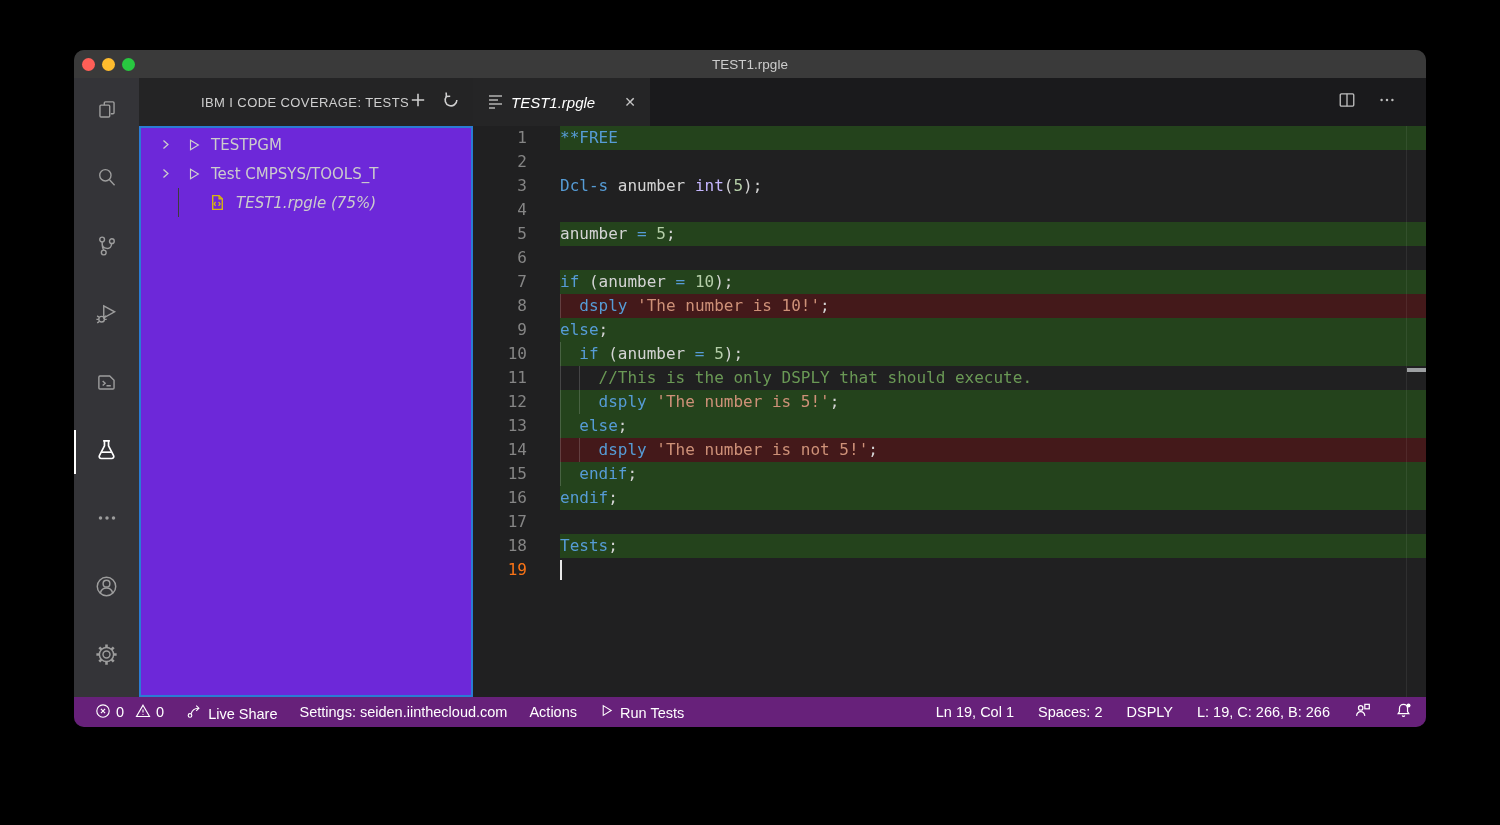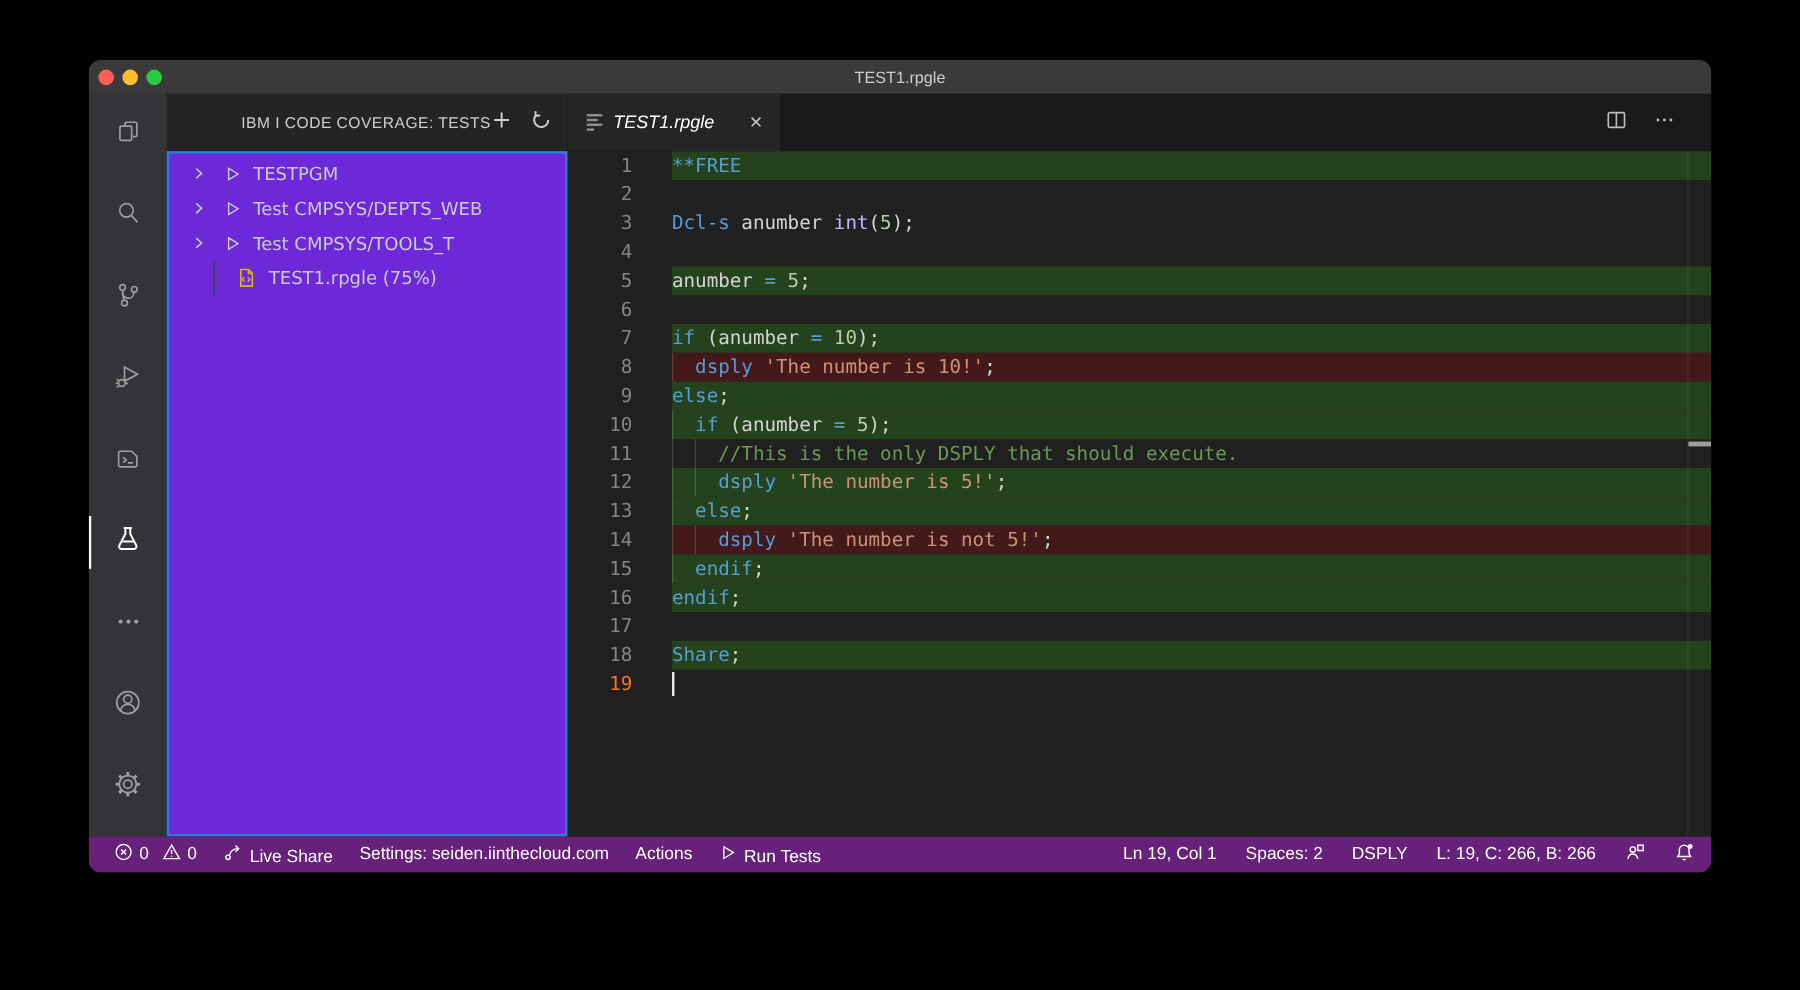--- a/index.html
+++ b/index.html
@@ -31,21 +31,21 @@
   .sb-header{height:48px;flex:none;display:flex;align-items:center;padding:0 20px 0 26px;margin-left:36px;}
   .sb-title{font-size:13px;color:#cfcfcf;letter-spacing:.4px;flex:1;white-space:nowrap;}
   .sb-actions{display:flex;align-items:center;gap:15px;}
   .sb-actions svg{stroke:#cfcfcf;fill:none;stroke-width:1.4;cursor:pointer;}
   .tree{flex:1;background:#6d28d9;border:2px solid #fde047;box-sizing:border-box;overflow:hidden;padding-top:2px;}
   .trow{height:29px;display:flex;align-items:center;color:#cccccc;font-size:15px;font-family:"DejaVu Sans",sans-serif;cursor:pointer;white-space:nowrap;}
   .trow .chev{width:16px;margin-left:16px;flex:none;display:flex;align-items:center;justify-content:center;}
   .trow .chev svg{stroke:#cccccc;fill:none;stroke-width:1.6;}
   .trow .play{width:16px;margin-left:13px;margin-right:9px;flex:none;display:flex;align-items:center;justify-content:center;}
   .trow .play svg{stroke:#d0d0d0;fill:none;stroke-width:1.3;}
-  .trow.child{position:relative;padding-left:0;}
+  .trow.child{position:relative;padding-left:12px;font-style:italic;}
   .trow.child .indent-guide{position:absolute;left:37px;top:0;bottom:0;width:1px;background:#3c3c3c;}
   .trow.child .ficon{width:17px;margin-left:56px;margin-right:10px;flex:none;display:flex;align-items:center;justify-content:center;}
   
   .editor{flex:1;display:flex;flex-direction:column;min-width:0;min-height:0;}
   .tabstrip{height:48px;flex:none;background:#1a1a1c;display:flex;align-items:stretch;}
   .tab{width:177px;background:#252526;display:flex;align-items:center;padding:0 12px 0 16px;gap:9px;cursor:pointer;box-sizing:border-box;}
   .tab-file-icon{display:flex;flex-direction:column;gap:2.5px;width:13px;}
   .tab-file-icon i{display:block;height:1.5px;background:#8f8f8f;}
   .tab-file-icon i:nth-child(1){width:13px;}
   .tab-file-icon i:nth-child(2){width:9px;}
@@ -222,33 +222,20 @@
           <span class="chev">
               <svg width="13" height="13" viewBox="0 0 16 16">
                 <polyline points="5.5,3 11,8 5.5,13"></polyline>
               </svg>
             </span>
           <span class="play">
               <svg width="14" height="14" viewBox="0 0 16 16">
                 <path d="M4 2.5l9 5.5-9 5.5z"></path>
               </svg>
             </span>
-          <span>Test CMPSYS/DEPTS_WEB</span>
-        </div>
-        <div class="trow">
-          <span class="chev">
-              <svg width="13" height="13" viewBox="0 0 16 16">
-                <polyline points="5.5,3 11,8 5.5,13"></polyline>
-              </svg>
-            </span>
-          <span class="play">
-              <svg width="14" height="14" viewBox="0 0 16 16">
-                <path d="M4 2.5l9 5.5-9 5.5z"></path>
-              </svg>
-            </span>
           <span>Test CMPSYS/TOOLS_T</span>
         </div>
         <div class="trow child">
           <span class="indent-guide"></span>
           <span class="ficon">
             <svg width="17" height="17" viewBox="0 0 16 16" style="stroke:#d7b510;fill:none;stroke-width:1.3;">
                 <path d="M3.5 1.5h6l3 3v10h-9z"></path>
                 <path d="M9.5 1.5v3h3"></path>
                 <path d="M6.3 7.5L4.8 9.3l1.5 1.8M9 7.5l1.5 1.8L9 11.1" stroke-width="1.2"></path>
               </svg>
@@ -351,21 +338,21 @@
             <div class="line covg">
               <div class="gutter">16</div>
               <div class="lc"><span class="tk-kw">endif</span><span class="tk-pl">;</span></div>
             </div>
             <div class="line">
               <div class="gutter">17</div>
               <div class="lc"></div>
             </div>
             <div class="line covg">
               <div class="gutter">18</div>
-              <div class="lc"><span class="tk-kw">Share</span><span class="tk-pl">;</span></div>
+              <div class="lc"><span class="tk-kw">Tests</span><span class="tk-pl">;</span></div>
             </div>
             <div class="line">
               <div class="gutter act">19</div>
               <div class="lc"><span class="cursor"></span></div>
             </div>
           </div>
         <div class="ruler-sep"></div>
         <div class="ruler-dash"></div>
       </div>
     </div>

